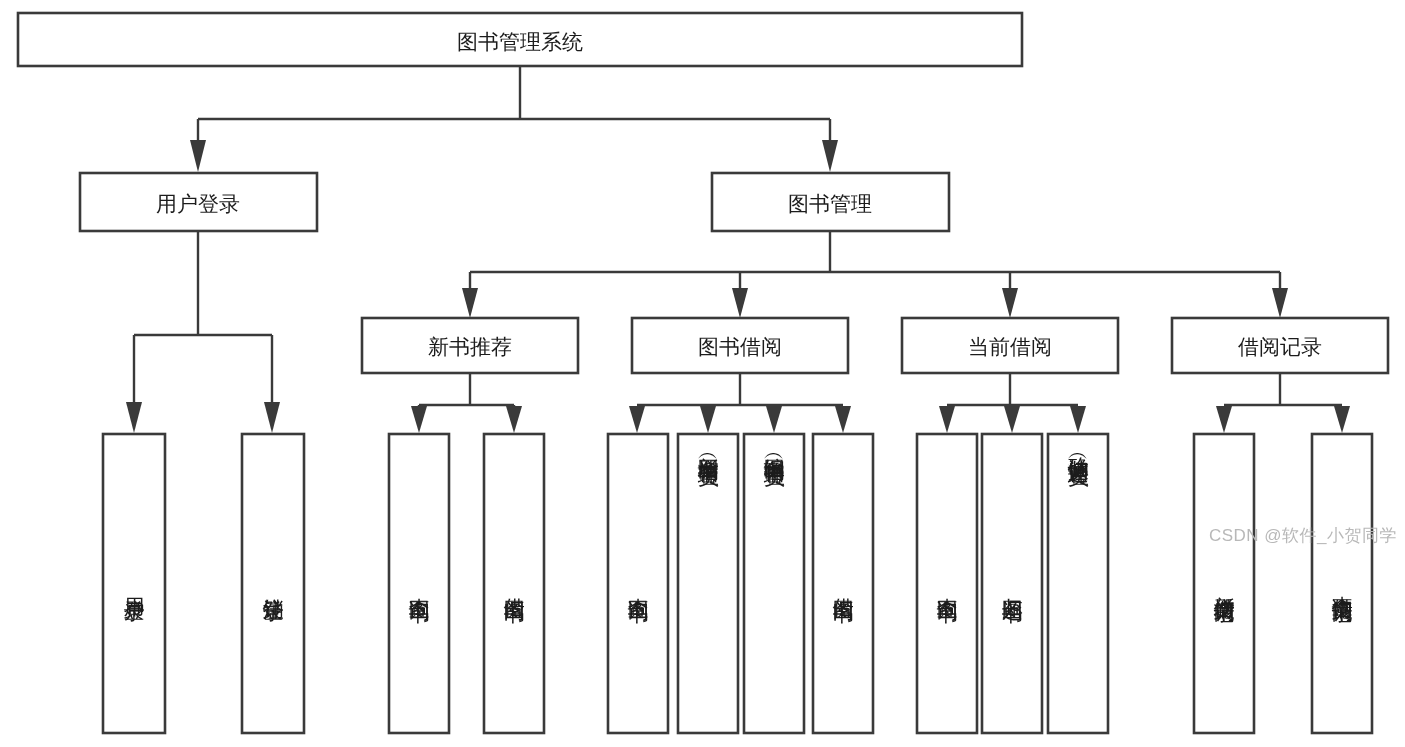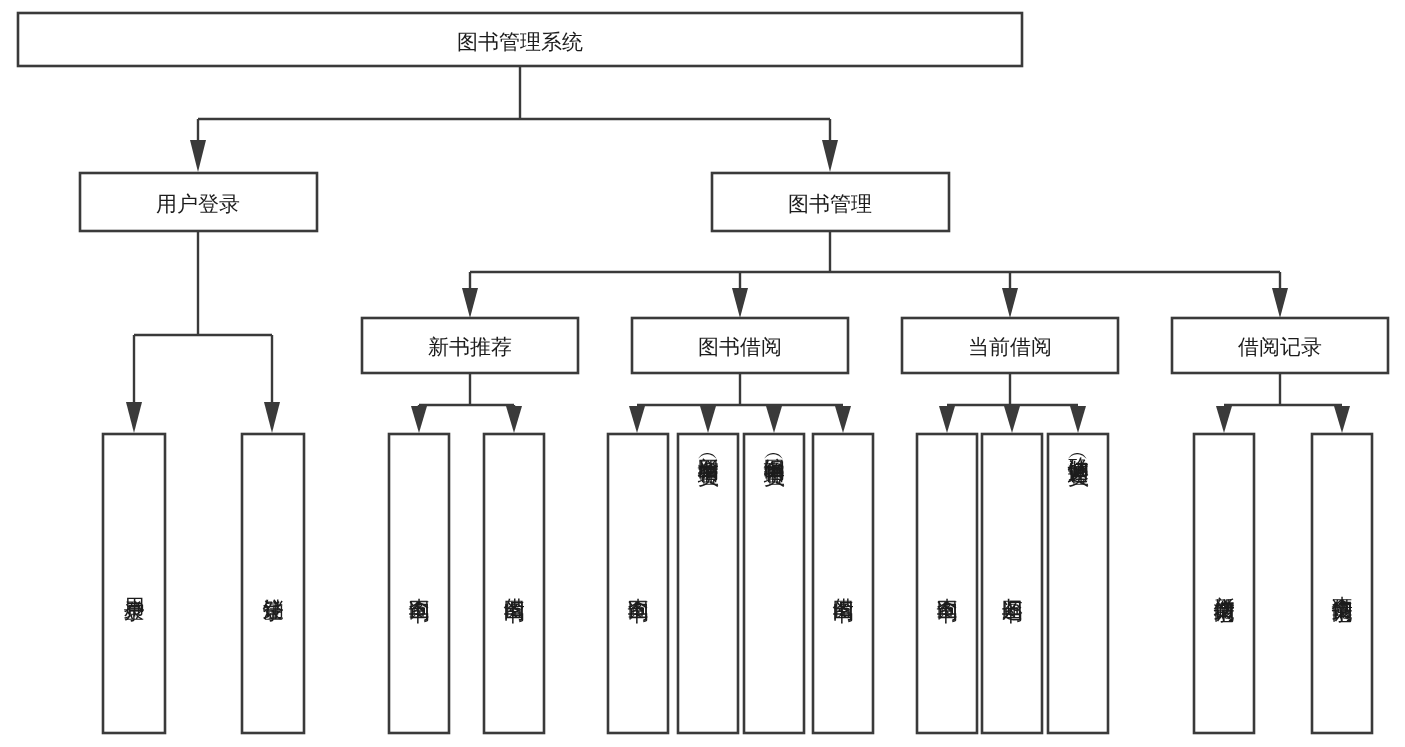--- a/index.html
+++ b/index.html
@@ -230,14 +230,15 @@
     <span class="vtext">确认归还（管理员）</span>
   </div>
 
   <div class="vtext-holder" style="left:1194px; top:434px; width:60px; height:299px;">
     <span class="vtext">新增借阅记录</span>
   </div>
   <div class="vtext-holder" style="left:1312px; top:434px; width:60px; height:299px;">
     <span class="vtext">查询借阅记录</span>
   </div>
 
+  <div class="watermark">CSDN @软件_小贺同学</div>
 
 </div>
 
 </body></html>

